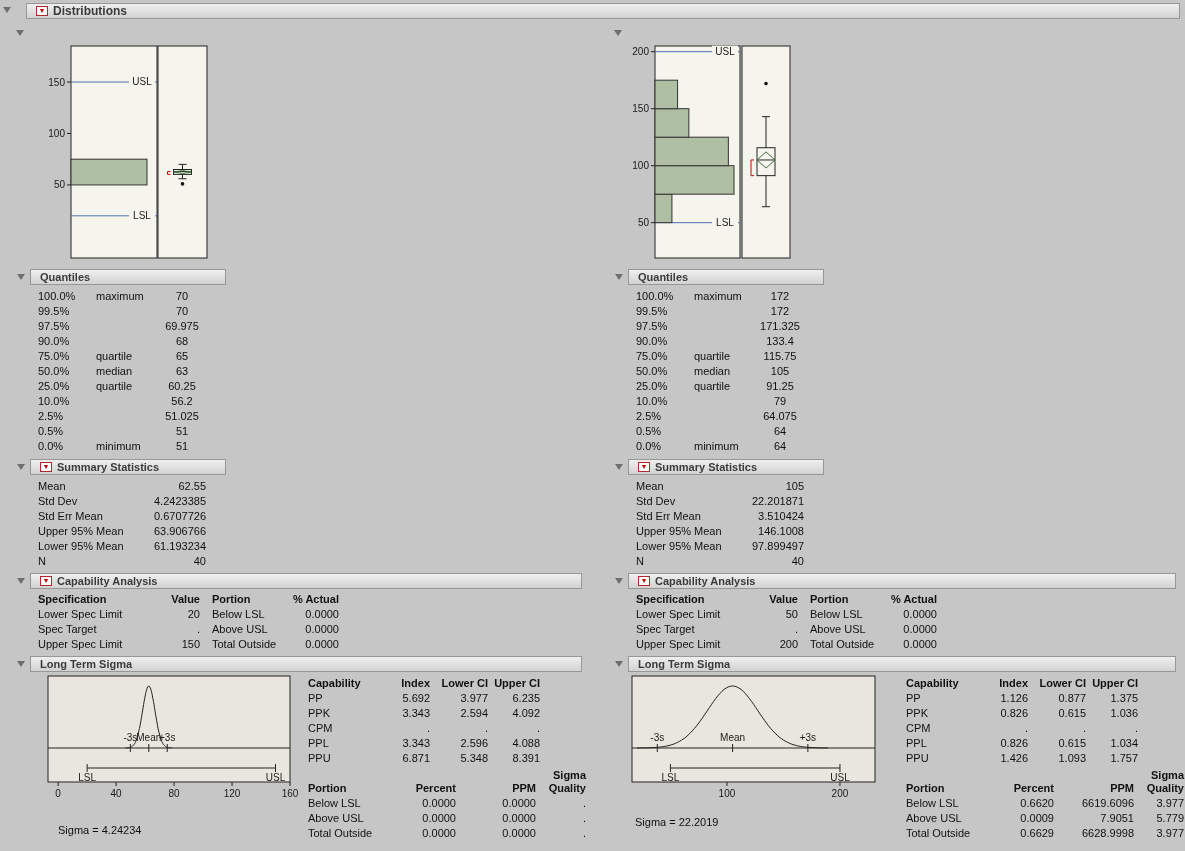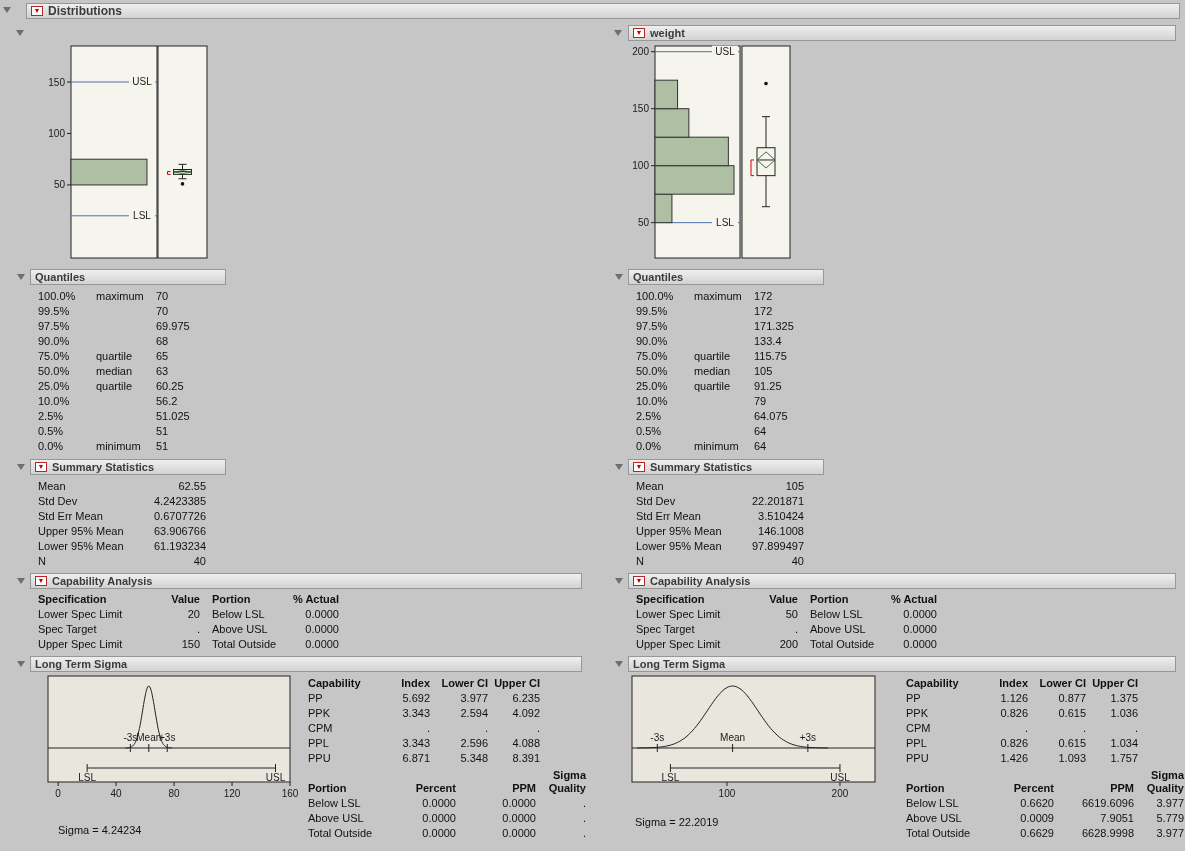--- a/index.html
+++ b/index.html
@@ -1,28 +1,28 @@
 <!DOCTYPE html>
 <html><head>
 <meta charset="utf-8">
 <style>
   *{margin:0;padding:0;box-sizing:border-box}
   html,body{width:1185px;height:851px}
   body{font-family:"Liberation Sans",sans-serif;font-size:11px;color:#111;background:#c6c6c6;overflow:hidden}
   .page{position:relative;width:1185px;height:851px;background:#c6c6c6;overflow:hidden}
   .disc{position:absolute;width:0;height:0;border-left:4px solid transparent;border-right:4px solid transparent;border-top:6px solid #6e6e6e;cursor:pointer}
-  .obar{position:absolute;height:16px;background:linear-gradient(#efefef,#d2d2d2);border:1px solid #979797;display:flex;align-items:center;gap:5px;padding:0 4px;font-weight:bold;font-size:11px;color:#3b3b3b;white-space:nowrap}
+  .obar{position:absolute;height:16px;background:linear-gradient(#efefef,#d2d2d2);border:1px solid #979797;display:flex;align-items:center;gap:5px;padding:0 9px;font-weight:bold;font-size:11px;color:#3b3b3b;white-space:nowrap}
   .obar.big{font-size:12px}
   .redtri{display:inline-flex;align-items:center;justify-content:center;width:12px;height:10px;background:#fff;border:1px solid #b3272c;color:#c00;font-size:7px;line-height:8px;cursor:pointer;flex:none}
   .col{position:absolute;top:0;width:575px;height:851px}
   .plot{position:absolute}
   svg text{font-family:"Liberation Sans",sans-serif;fill:#1a1a1a}
   .tbl{position:absolute}
   .qrow{display:flex;height:15px;line-height:15px}
-  .qpct{width:58px}.qname{width:60px}.qval{width:52px;text-align:left}
+  .qpct{width:58px}.qname{width:60px}.qval{width:52px;text-align:center}
   .srow{display:flex;height:15px;line-height:15px;width:168px}
   .slabel{flex:1}.sval{text-align:left}
   .crow{display:grid;grid-template-columns:112px 50px 12px 72px 55px;height:15px;line-height:15px}
   .ctrow{display:grid;grid-template-columns:72px 50px 58px 52px;height:15px;line-height:15px}
   .prow{display:grid;grid-template-columns:88px 60px 80px 50px;height:15px;line-height:15px}
   .r{text-align:right}
   .b{font-weight:bold}
   .sigmatext{position:absolute;font-size:11px}
 </style>
 </head>
@@ -300,24 +300,20 @@
         <span>Total Outside</span>
         <span class="r">0.0000</span>
         <span class="r">0.0000</span>
         <span class="r">.</span>
       </div>
       </div>
   </div>
 
   <div class="col" style="left:610px">
     <span class="disc" style="left:4px;top:30px"></span>
-    <div class="obar" style="left:18px;top:25px;width:548px">
-      <span class="redtri">▼</span>
-      <span>weight</span>
-    </div>
 
     <svg id="hist-weight" class="plot" style="left:16px;top:44px" width="200" height="222">
         <rect x="29" y="2" width="85" height="212" fill="#f5f4ed" stroke="#222"></rect>
         <rect x="116" y="2" width="48" height="212" fill="#f5f4ed" stroke="#222"></rect>
         <line x1="25" y1="178.66666666666669" x2="29" y2="178.66666666666669" stroke="#222"></line>
         <text x="23" y="182.16666666666669" text-anchor="end" font-size="10">50</text>
         <line x1="25" y1="121.67741935483872" x2="29" y2="121.67741935483872" stroke="#222"></line>
         <text x="23" y="125.17741935483872" text-anchor="end" font-size="10">100</text>
         <line x1="25" y1="64.68817204301075" x2="29" y2="64.68817204301075" stroke="#222"></line>
         <text x="23" y="68.18817204301075" text-anchor="end" font-size="10">150</text>

